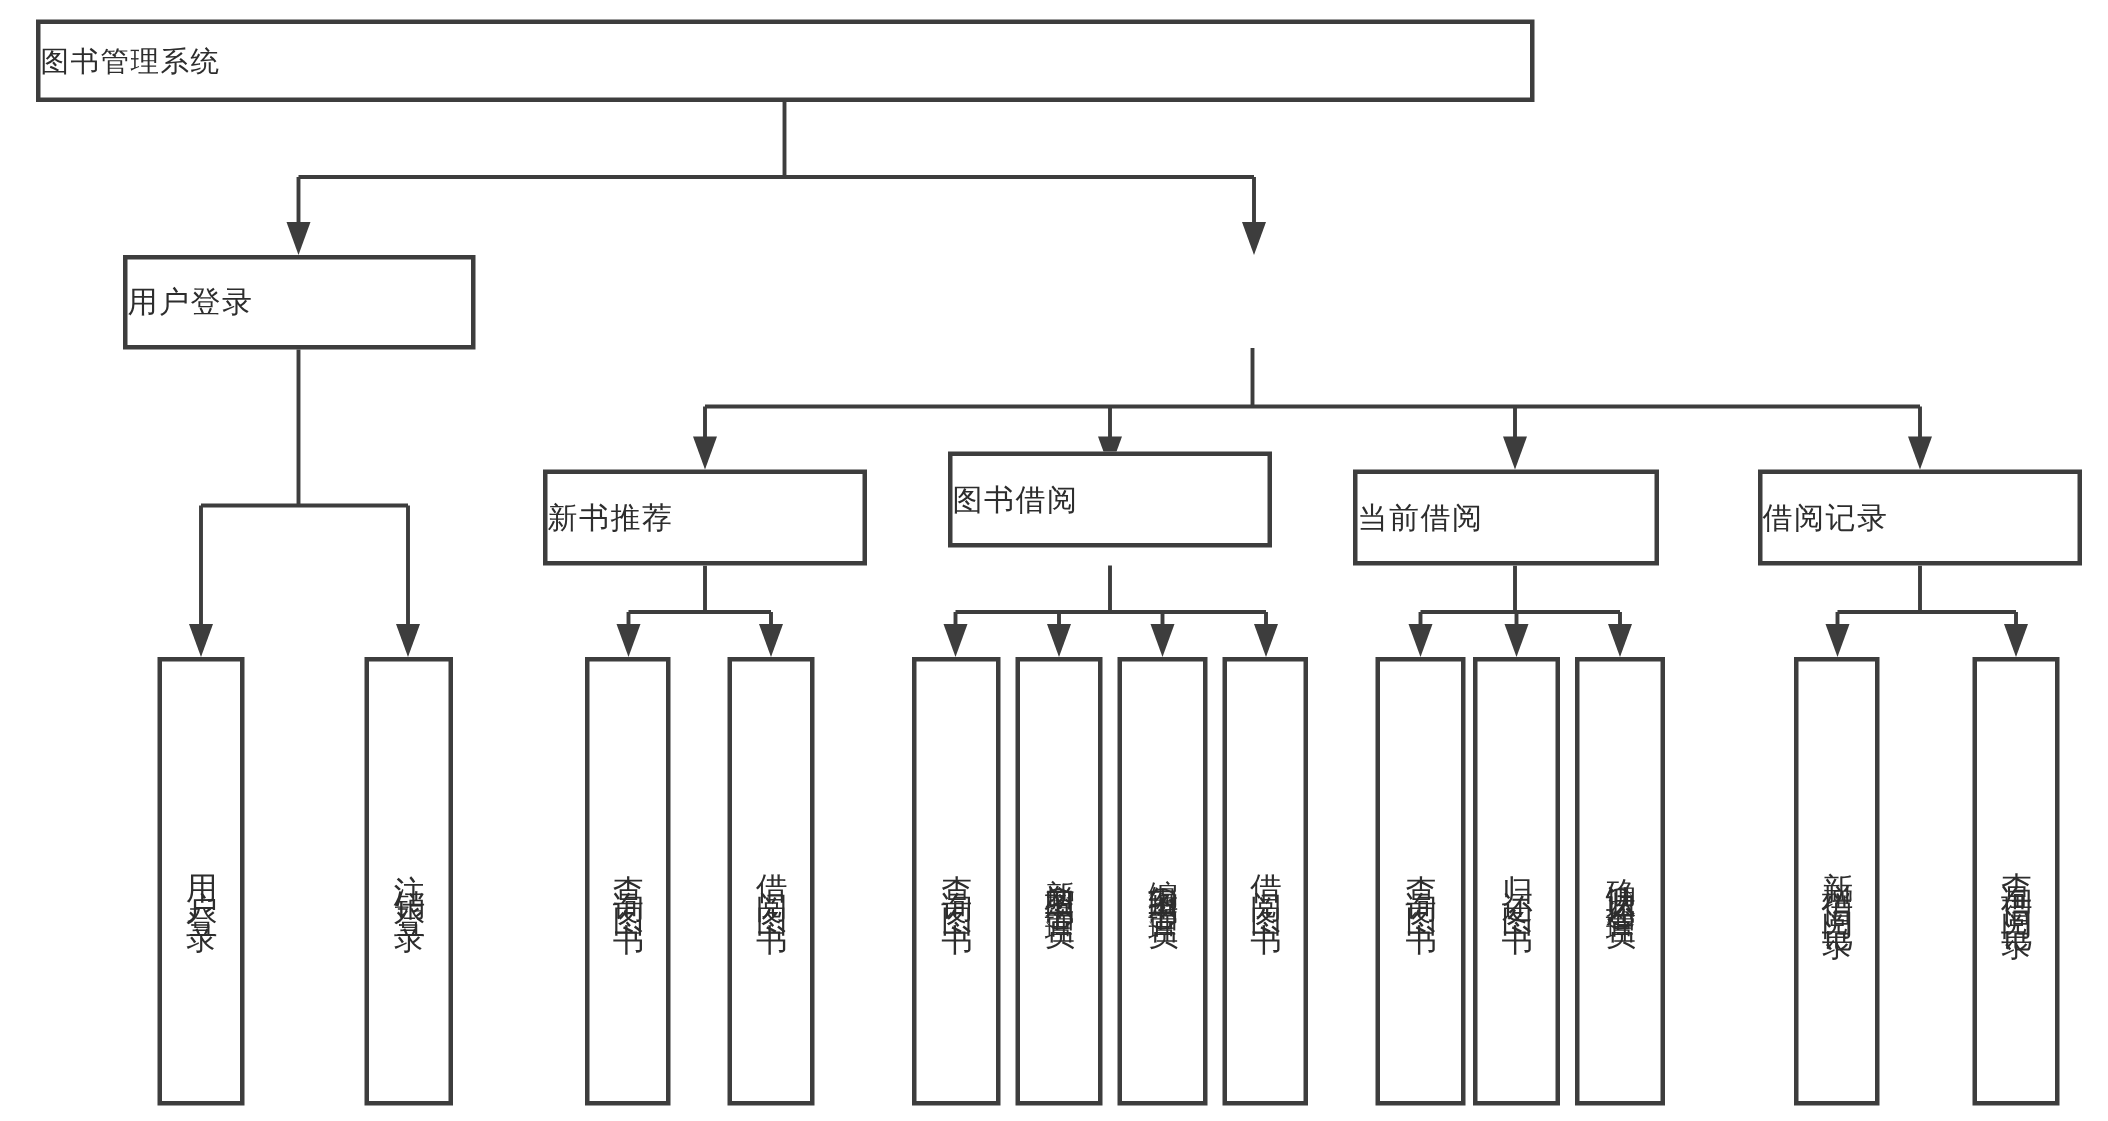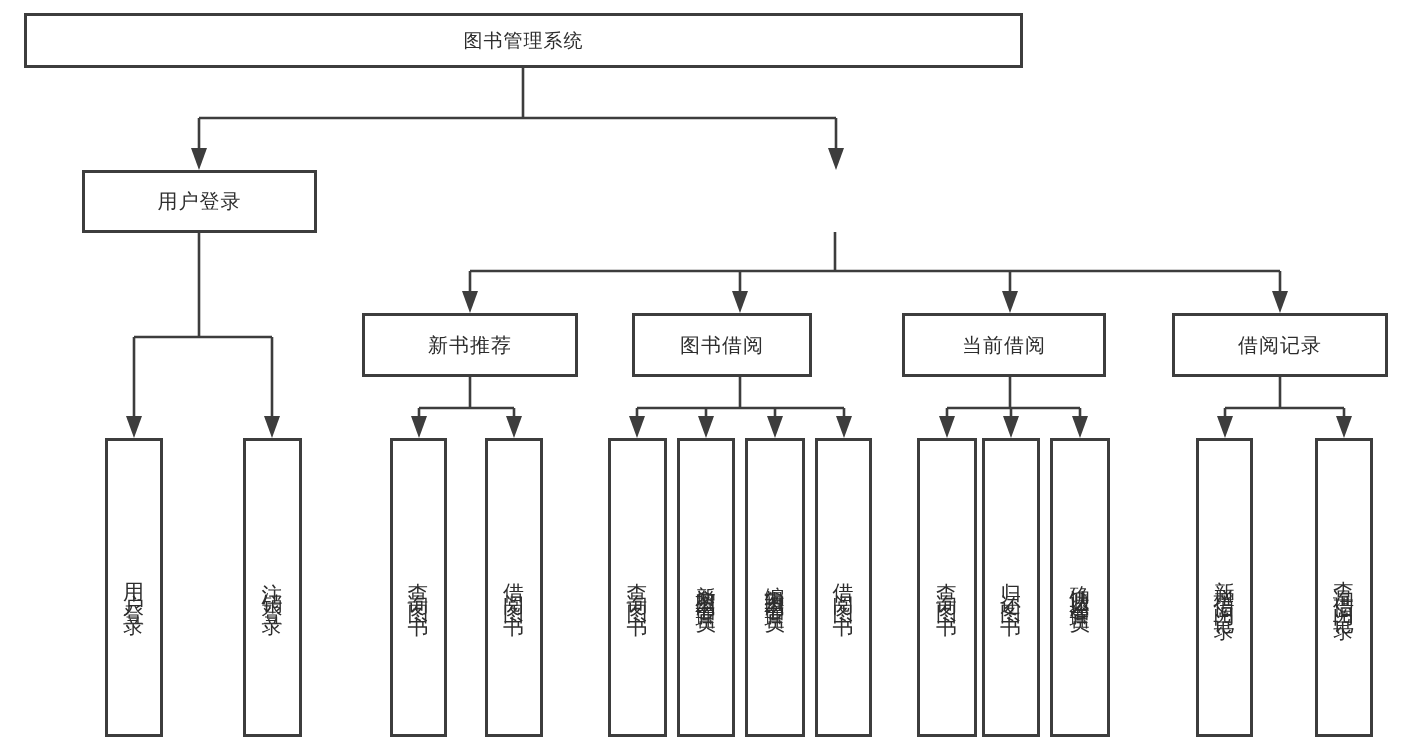--- a/index.html
+++ b/index.html
@@ -2,21 +2,21 @@
 <html><head>
 <meta charset="utf-8">
 <style>
   html,body{margin:0;padding:0;background:#ffffff;}
   #canvas{
     position:relative;width:1405px;height:747px;background:#ffffff;overflow:hidden;
     font-family:"Liberation Sans","DejaVu Sans",sans-serif;color:#2d2d2d;
   }
   .box{
     position:absolute;box-sizing:border-box;border:3px solid #3d3d3d;background:#ffffff;
-    display:flex;align-items:center;justify-content:center;text-align:center;
+    display:flex;align-items:center;justify-content:flex-start;text-align:center;
   }
   .hlabel{font-size:20px;letter-spacing:1px;color:#2d2d2d;}
   .root .hlabel{font-size:19px;}
   .vbox{
     display:flex;align-items:center;justify-content:center;
   }
   .vtext{
     writing-mode:vertical-rl;text-orientation:mixed;
     font-size:21px;letter-spacing:11px;line-height:1;color:#2d2d2d;
     white-space:nowrap;
@@ -103,21 +103,21 @@
     <span class="hlabel">图书管理系统</span>
   </div>
 
   <div class="box" style="left:82px;top:170px;width:235px;height:63px;">
     <span class="hlabel">用户登录</span>
   </div>
 
   <div class="box" style="left:362px;top:313px;width:216px;height:64px;">
     <span class="hlabel">新书推荐</span>
   </div>
-  <div class="box" style="left:632px;top:313px;width:180px;height:64px;">
+  <div class="box" style="left:632px;top:301px;width:216px;height:64px;">
     <span class="hlabel">图书借阅</span>
   </div>
   <div class="box" style="left:902px;top:313px;width:204px;height:64px;">
     <span class="hlabel">当前借阅</span>
   </div>
   <div class="box" style="left:1172px;top:313px;width:216px;height:64px;">
     <span class="hlabel">借阅记录</span>
   </div>
 
   <div class="box vbox" style="left:105px;top:438px;width:58px;height:299px;">

